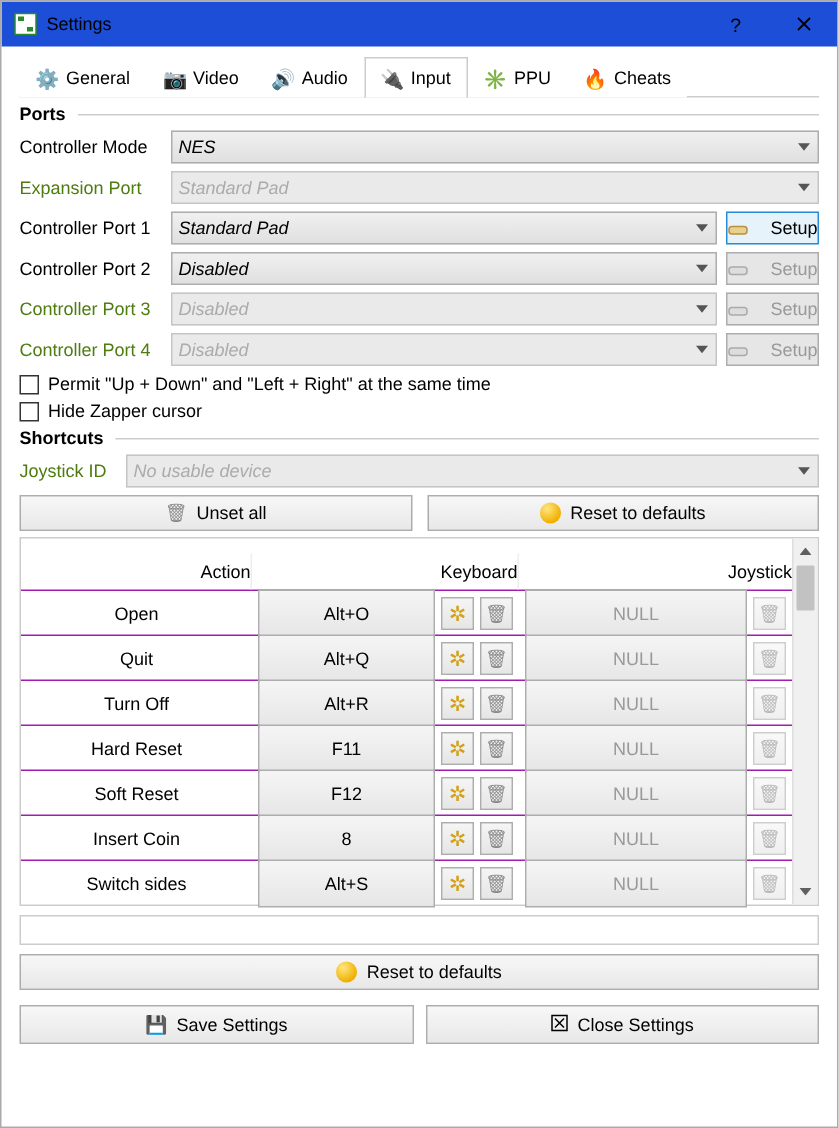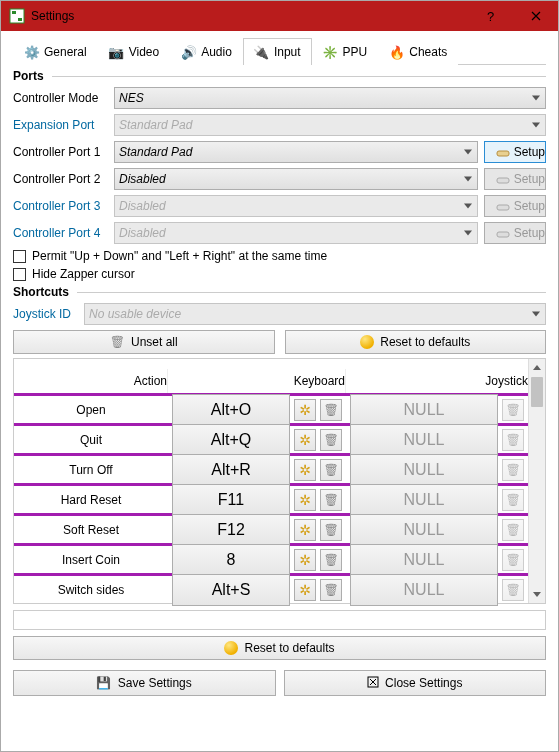--- a/index.html
+++ b/index.html
@@ -1,62 +1,62 @@
 <!DOCTYPE html>
 <html><head>
 <meta charset="utf-8">
 <style>
 * { box-sizing: border-box; margin: 0; padding: 0; font-family: "Segoe UI", Tahoma, sans-serif; font-size: 12px; }
 body { background: #fff; width: 559px; height: 752px; overflow: hidden; border: 1px solid #aaa; }
-.titlebar { height: 30px; display: flex; align-items: center; padding: 0 0 0 8px; background: #b91c1c; }
+.titlebar { height: 30px; display: flex; align-items: center; padding: 0 0 0 8px; background: #1d4ed8; }
 .titlebar .app-icon { width: 16px; height: 16px; margin-right: 6px; }
 .titlebar .title { flex: 1; font-size: 12px; }
 .titlebar .win-btn { width: 45px; height: 30px; display: flex; align-items: center; justify-content: center; font-size: 13px; }
 
 .content { padding: 6px 12px 12px 12px; }
 
 .tabs { display: flex; border-bottom: 1px solid #ccc; margin-bottom: 4px; }
 .tab { display: flex; align-items: center; gap: 4px; padding: 5px 10px; border: 1px solid transparent; border-bottom: none; cursor: pointer; position: relative; top: 1px; background: #fff; }
 .tab.active { border-color: #ccc; background: #fff; }
 .tab .ticon { width: 16px; height: 16px; display: flex; align-items: center; justify-content: center; font-size: 13px; }
 
 .section-label { font-weight: bold; font-size: 12px; margin: 2px 0 2px 0; display: flex; align-items: center; gap: 4px; }
 .section-label::after { content: ""; flex: 1; height: 1px; background: #ccc; margin-left: 4px; }
 
 .row { display: flex; align-items: center; gap: 6px; margin: 3px 0; min-height: 24px; }
 .row .lbl { width: 95px; color: #000; }
-.row.disabled .lbl { color: #0369a1; }
+.row.disabled .lbl { color: #4d7c0f; }
 select.combo { flex: 1; height: 22px; border: 1px solid #adadad; background: #e7e7e7 linear-gradient(#f0f0f0,#e0e0e0); padding: 0 4px; font-size: 12px; appearance: none; -webkit-appearance: none; position: relative; font-style: italic; }
 .combo-wrap { flex: 1; position: relative; display: flex; }
 .combo-wrap::after { content: ""; position: absolute; right: 6px; top: 50%; width: 0; height: 0; border-left: 4px solid transparent; border-right: 4px solid transparent; border-top: 5px solid #555; transform: translateY(-50%); pointer-events: none; }
 select.combo:disabled { color: #888; background: #e2e2e2; }
-.setup-btn { width: 62px; height: 22px; border: 1px solid #adadad; background: linear-gradient(#fdfdfd,#ececec); display: flex; align-items: center; justify-content: flex-end; gap: 4px; font-size: 12px; }
+.setup-btn { width: 62px; height: 22px; border: 1px solid #adadad; background: linear-gradient(#fdfdfd,#ececec); display: flex; align-items: center; justify-content: space-between; gap: 4px; font-size: 12px; }
 .setup-btn.active { border: 1px solid #2a8dd4; background: #e6f3fb; }
 .setup-btn.disabled { color: #999; background: #e6e6e6; }
 .setup-ico { width: 14px; height: 10px; }
 
 .chk-row { display: flex; align-items: center; gap: 6px; margin: 4px 0; }
 .chk { width: 13px; height: 13px; border: 1px solid #333; background: #fff; }
 
 .wide-btn { flex: 1; height: 24px; border: 1px solid #adadad; background: linear-gradient(#f7f7f7,#e8e8e8); display: flex; align-items: center; justify-content: center; gap: 6px; }
 .btn-row { display: flex; gap: 10px; margin: 4px 0; }
 
 .table-wrap { border: 1px solid #ccc; margin-top: 2px; display: flex; }
 .table-inner { flex: 1; }
 .thead { display: flex; }
 .thead .th { text-align: right; padding: 5px 0; font-weight: normal; margin-top: 10px; }
 .th-action { width: 154px; border-right:1px solid #eee;}
 .th-kb { width: 178px; border-right:1px solid #eee;}
 .th-joy { flex: 1; }
 .tbody { }
-.trow { display: flex; align-items: center; height: 30px; border-top: 3px solid #a21caf; }
+.trow { display: flex; align-items: center; height: 30px; border-top: 1px solid #a21caf; }
 .cell-action { width: 154px; text-align: center; }
 .cell-kb { width: 178px; display: flex; align-items: center; justify-content: center; gap: 4px; padding: 0 4px; }
 .cell-joy { flex: 1; display: flex; align-items: center; justify-content: center; gap: 4px; padding: 16px 4px; }
-.keybtn { flex: 1; height: 32px; border: 1px solid #adadad; background: linear-gradient(#f5f5f5,#e6e6e6); display: flex; align-items: center; justify-content: center; font-size: 16px; }
+.keybtn { flex: 1; height: 32px; border: 1px solid #adadad; background: linear-gradient(#f5f5f5,#e6e6e6); display: flex; align-items: center; justify-content: center; font-size: 12px; }
 .keybtn.disabled { color: #999; }
 .iconbtn { width: 22px; height: 22px; border: 1px solid #adadad; background: linear-gradient(#f5f5f5,#e6e6e6); display: flex; align-items: center; justify-content: center; }
 .iconbtn.disabled { opacity: 0.6; }
 .scrollbar { width: 17px; background: #f0f0f0; border-left: 1px solid #ddd; position: relative; }
 .scroll-thumb { position: absolute; top: 0; left: 2px; right: 2px; height: 30px; background: #c2c2c2; border-radius: 1px; }
 .scroll-arrow { position: absolute; left: 0; right: 0; height: 17px; display: flex; align-items: center; justify-content: center; }
 .scroll-arrow.up { top: 0; }
 .scroll-arrow.down { bottom: 0; }
 
 .spacer-box { height: 20px; border: 1px solid #ccc; margin: 6px 0; background: #fff; }

